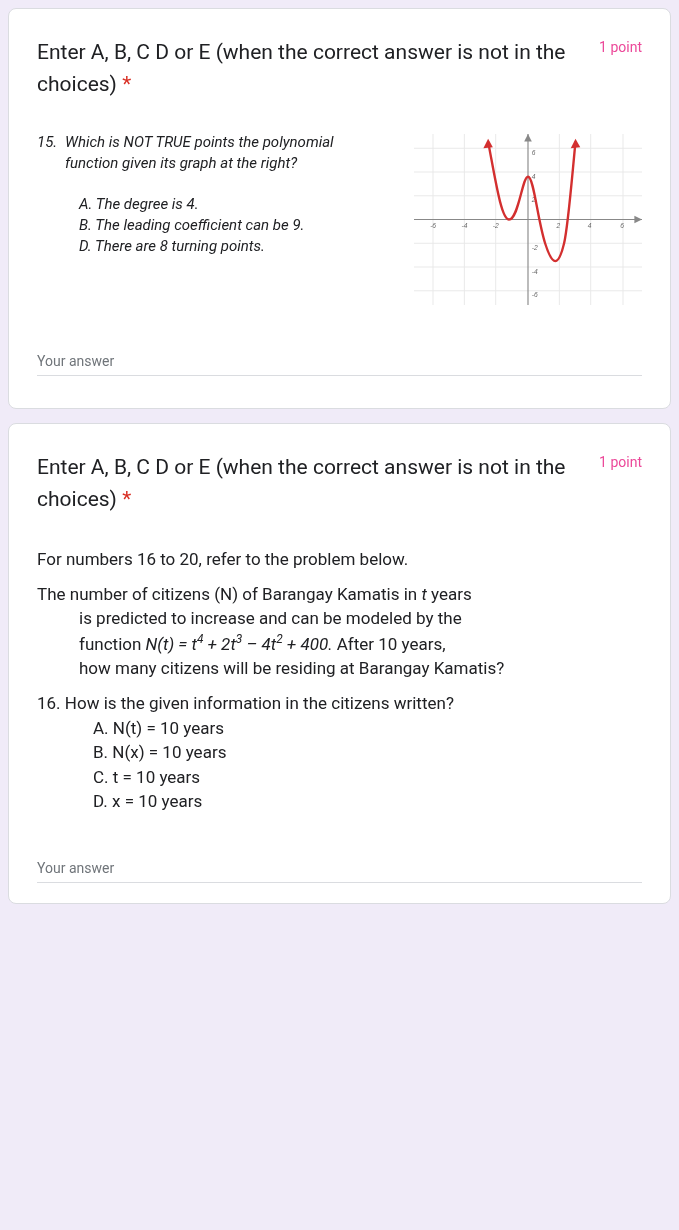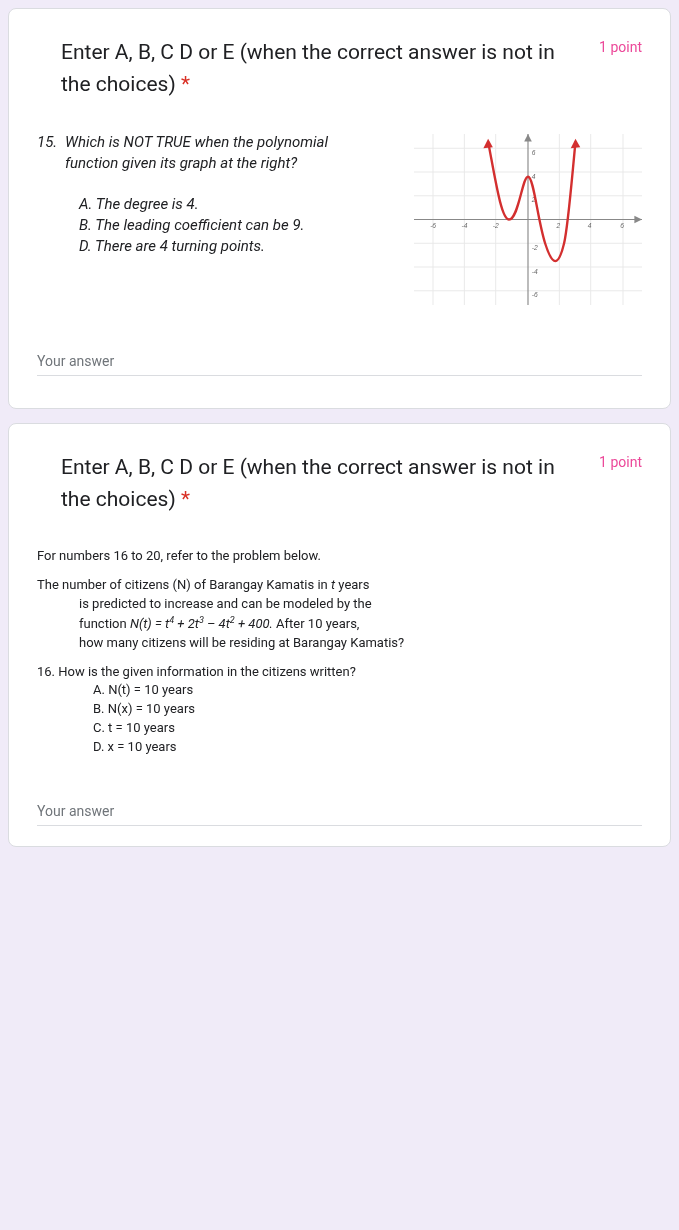--- a/index.html
+++ b/index.html
@@ -18,21 +18,20 @@
       border-radius: 8px;
       padding: 28px 28px 32px 28px;
       margin-bottom: 14px;
       border: 1px solid #dadce0;
     }
     .question-header {
       display: flex;
       align-items: flex-start;
       gap: 12px;
       margin-bottom: 32px;
-      margin-left: 24px;
     }
     .question-title {
       font-size: 21px;
       font-weight: 400;
       color: #202124;
       line-height: 1.5;
       flex: 1;
     }
     .required {
       color: #d93025;
@@ -87,21 +86,21 @@
       font-size: 14px;
       color: #70757a;
       padding: 6px 0;
       outline: none;
       font-family: inherit;
     }
     .answer-input::placeholder {
       color: #70757a;
     }
     .prose {
-      font-size: 13px;
+      font-size: 17px;
       color: #202124;
       line-height: 1.45;
     }
     .prose p {
       margin-bottom: 10px;
     }
     .indent {
       padding-left: 42px;
     }
     .opt-indent {
@@ -131,28 +130,28 @@
     <div class="point-row">
       <span class="required" style="visibility:hidden">*</span>
     </div>
     <div class="points">1 point</div>
   </div>
 
   <div class="question-body">
     <div class="question-text">
       <div class="q-number">
         <span class="q-num-label">15.</span>
-        <span>Which is NOT TRUE when the polynomial</span>
+        <span>Which is NOT TRUE points the polynomial</span>
       </div>
       <div class="q-stem" style="padding-left:28px;">function given its graph at the right?</div>
       <div style="height:10px"></div>
       <div class="q-options">
         <div>A. The degree is 4.</div>
         <div>B. The leading coefficient can be 9.</div>
-        <div>D. There are 4 turning points.</div>
+        <div>D. There are 8 turning points.</div>
       </div>
     </div>
     <div class="graph-box">
       <svg viewBox="0 0 240 180">
 
         <g stroke="#e8e8e8" stroke-width="1">
           <line x1="0" y1="15" x2="240" y2="15"></line>
             <line x1="0" y1="40" x2="240" y2="40"></line>
           <line x1="0" y1="65" x2="240" y2="65"></line>
             <line x1="0" y1="115" x2="240" y2="115"></line>

